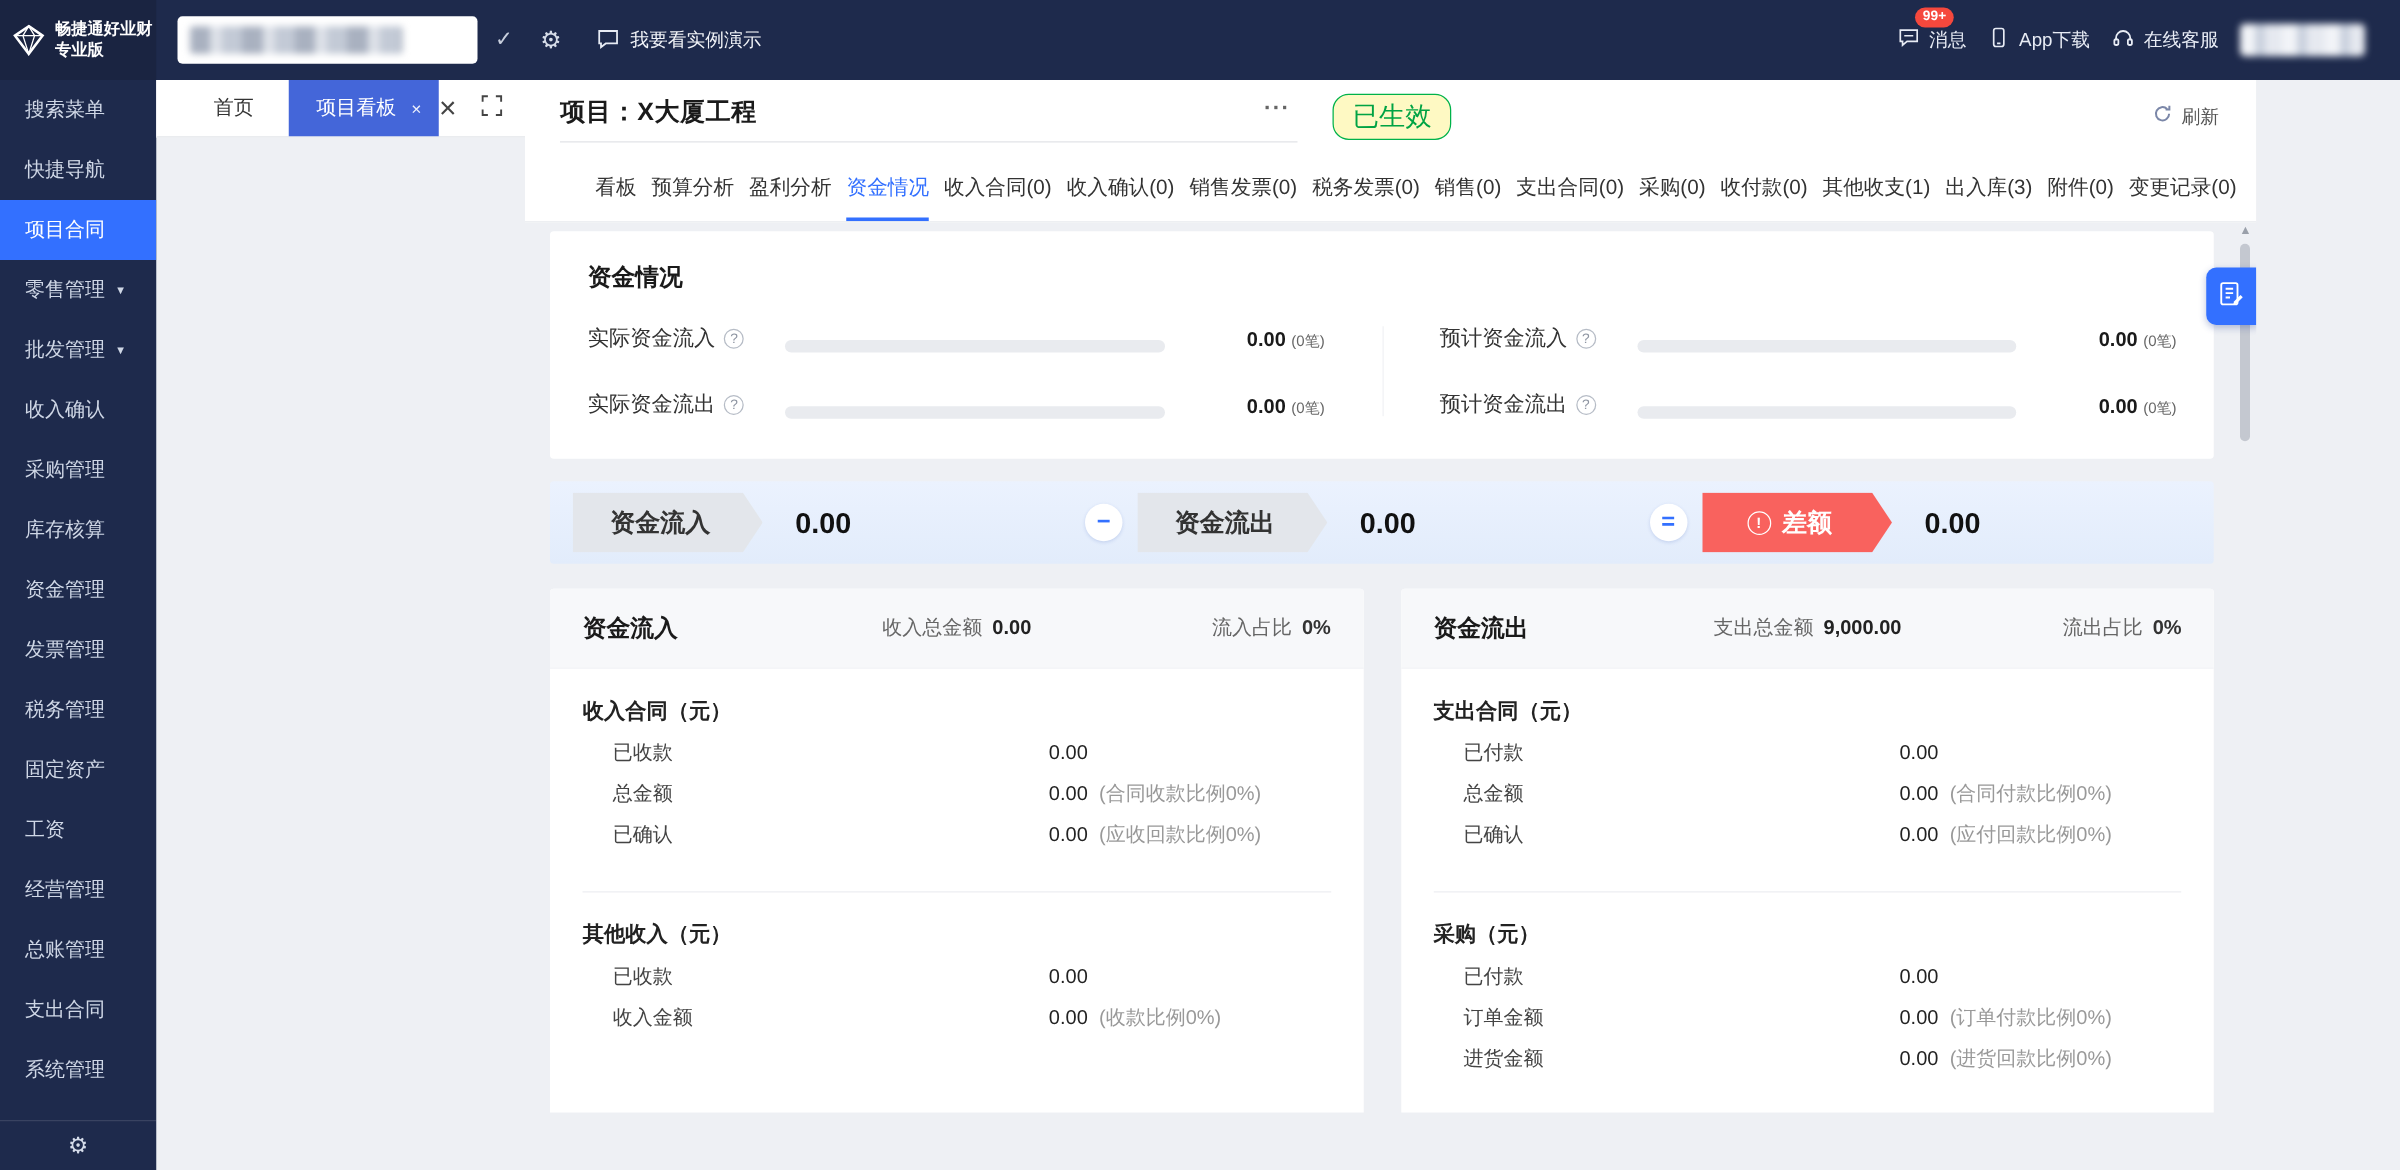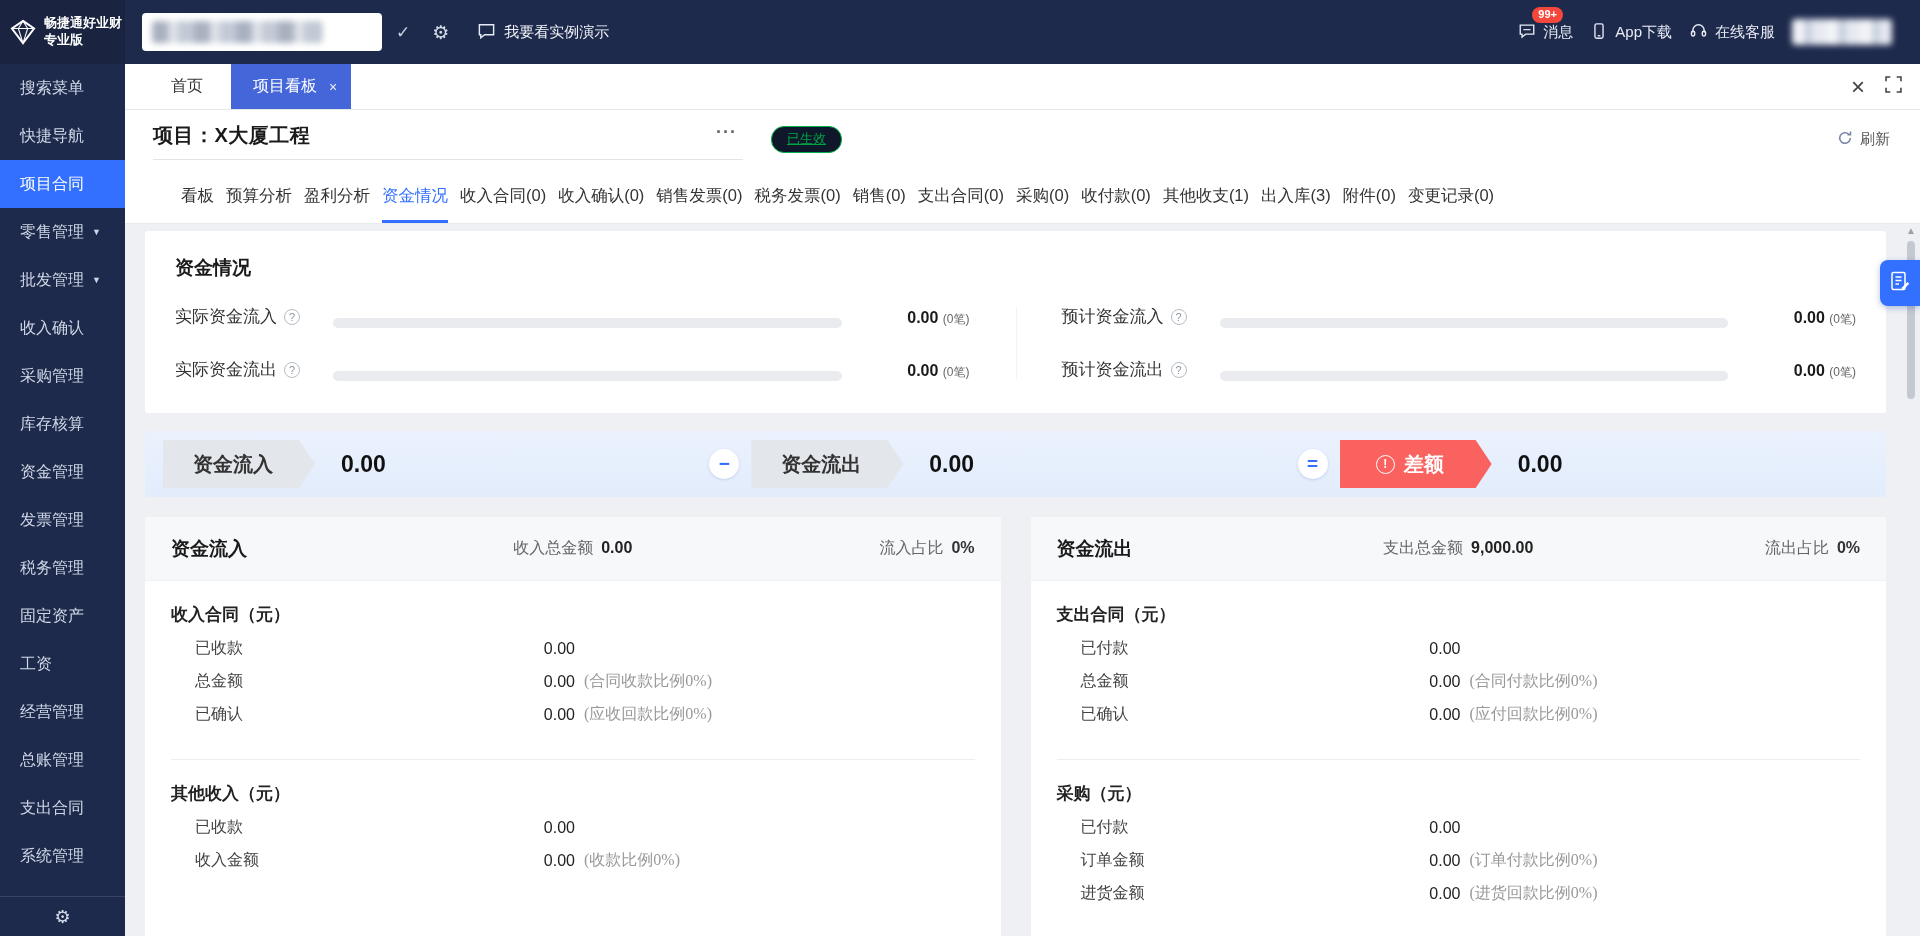--- a/index.html
+++ b/index.html
@@ -28,40 +28,40 @@
   
   .layout { display:flex; height:872px; }
   .sidebar { width:125px; background:#1e2a4c; display:flex; flex-direction:column; flex:0 0 auto; }
   .side-nav { flex:1; overflow:hidden; }
   .side-item { height:48px; display:flex; align-items:center; padding-left:20px; gap:8px;
     color:#cfd7e6; font-size:16px; cursor:pointer; white-space:nowrap; }
   .side-item.active { background:#3370ff; color:#fff; }
   .caret { font-size:9px; color:#cfd7e6; }
   .side-foot { height:40px; border-top:1px solid rgba(255,255,255,.12); display:flex; align-items:center; justify-content:center; color:#d5dcea; font-size:18px; }
 
-  .content { flex:1; display:flex; flex-direction:column; min-width:0; }
+  .content { flex:1; display:flex; flex-direction:row; min-width:0; }
 
   
   .tabstrip { height:46px; background:#fff; display:flex; align-items:stretch; padding-left:22px; border-bottom:1px solid #e3e6ea; flex:0 0 auto; }
   .tab-home { padding:0 24px; display:flex; align-items:center; font-size:16px; color:#333; cursor:pointer; }
   .tab-active { background:#4466d9; color:#fff; padding:0 14px 0 22px; display:flex; align-items:center; gap:12px; font-size:16px; cursor:pointer; margin-left:4px; }
   .tab-close-x { font-size:14px; opacity:.9; }
   .strip-icons { margin-left:auto; display:flex; align-items:center; gap:20px; padding-right:18px; color:#333; }
   .strip-close { font-size:24px; line-height:1; cursor:pointer; color:#444; }
 
   
   .page { position:relative; height:826px; overflow:hidden; background:#eef0f4; }
   .header-block { background:#fff; }
   .project-row { display:flex; align-items:center; height:58px; padding:0 30px 0 28px; }
   .title-wrap { display:flex; justify-content:space-between; width:590px;
     border-bottom:1px solid #e2e4e8; padding:4px 6px 10px 0; }
   .project-title { font-size:20px; font-weight:600; color:#1a1a1a; letter-spacing:.5px; }
   .more-btn { color:#666; font-size:18px; font-weight:bold; cursor:pointer; letter-spacing:1px; }
-  .status-badge { margin-left:28px; border:1px solid #00b24a; color:#00a344; background:#0f172a;
-    font-size:13px; padding:3px 15px 4px; border-radius:13px; white-space:nowrap;text-decoration:underline; }
+  .status-badge { margin-left:28px; border:1px solid #00b24a; color:#00a344; background:#fef9c3;
+    font-size:21px; padding:3px 15px 4px; border-radius:13px; white-space:nowrap; }
   .refresh { margin-left:auto; display:flex; align-items:center; gap:7px; color:#555; font-size:15px; cursor:pointer; }
 
   .nav-tabs { display:flex; gap:12px; padding:0 16px 0 56px; height:56px; align-items:stretch;
     border-bottom:1px solid #e8eaee; background:#fff; font-size:16.5px; color:#333; white-space:nowrap; overflow:hidden; }
   .nav-tab { display:flex; align-items:center; border-bottom:3px solid transparent; padding-top:3px; cursor:pointer; }
   .nav-tab.active { color:#3370ff; border-bottom-color:#3370ff; font-weight:500; }
 
   
   .panel { background:#fff; margin:7px 34px 0 20px; border-radius:3px; }
   .funds { padding:24px 30px 32px; }
@@ -102,21 +102,21 @@
   .ch-left { flex:1; font-size:19px; font-weight:bold; color:#1a1a1a; }
   .ch-center { flex:1.4; text-align:center; font-size:16px; color:#666; white-space:nowrap; }
   .ch-center b { color:#222; font-weight:600; margin-left:8px; }
   .ch-right { flex:1; text-align:right; font-size:16px; color:#666; white-space:nowrap; }
   .ch-right b { color:#333; font-weight:600; margin-left:8px; }
   .csection { padding:22px 26px 6px; }
   .cs-title { font-size:17px; font-weight:bold; color:#222; margin-bottom:6px; }
   .crow { display:flex; align-items:center; margin:12px 0 12px 24px; font-size:16px; }
   .cl { width:200px; color:#444; flex:0 0 auto; }
   .cv { width:180px; text-align:right; color:#222; flex:0 0 auto; }
-  .ce { margin-left:9px; color:#999; white-space:nowrap;font-family:Liberation Serif, serif; }
+  .ce { margin-left:9px; color:#999; white-space:nowrap; }
   .cdivider { border-top:1px solid #edeef2; margin:16px 26px 0; }
 
   
   .vscroll { position:absolute; top:116px; bottom:0; right:3px; width:12px; display:flex; flex-direction:column; align-items:center; }
   .vs-up { font-size:10px; color:#9aa0aa; line-height:1; cursor:pointer; }
   .vs-thumb { margin-top:5px; width:8px; height:158px; background:#c4c8d0; border-radius:4px; cursor:grab; }
   .float-btn { position:absolute; right:0; top:150px; width:40px; height:46px; background:#3370ff;
     border-radius:8px 0 0 8px; display:flex; align-items:center; justify-content:center; cursor:pointer; z-index:5;
     box-shadow:0 2px 6px rgba(30,60,150,.3); }
 </style>

